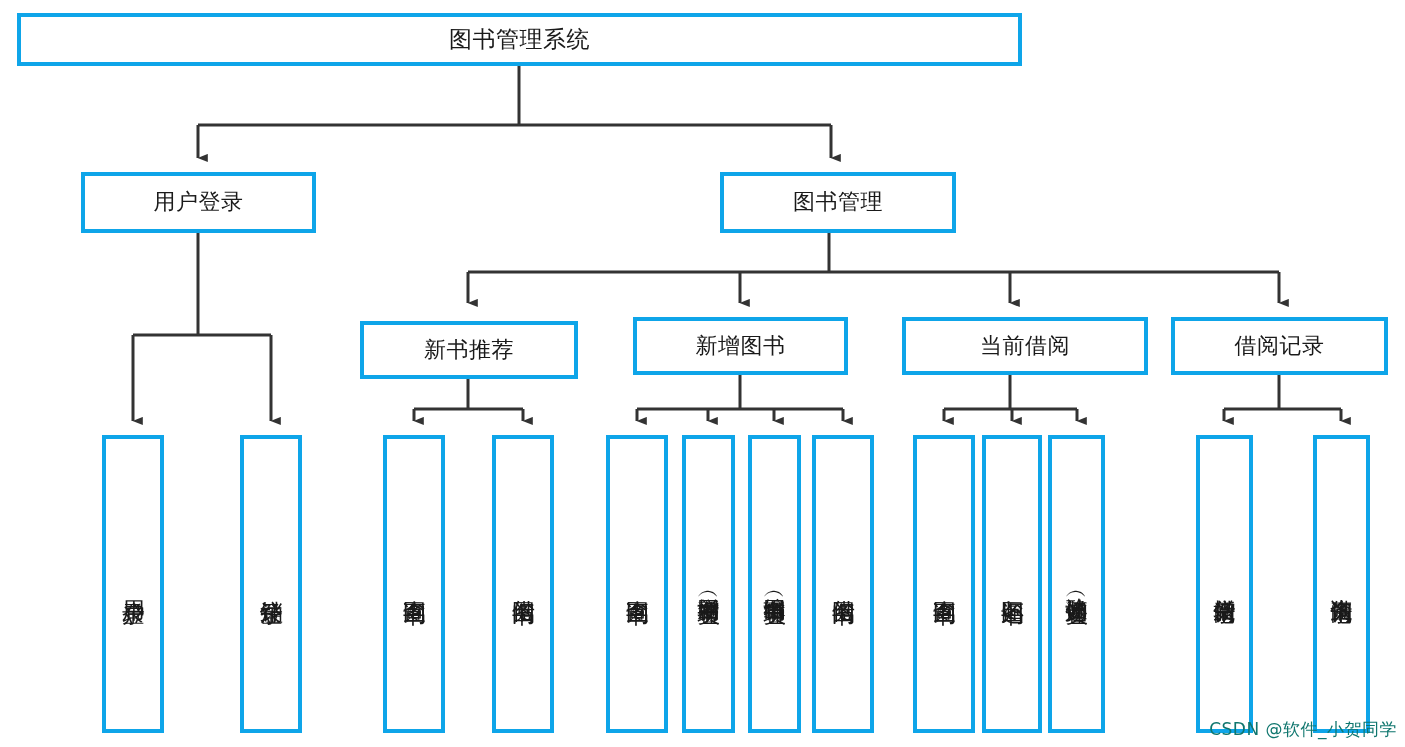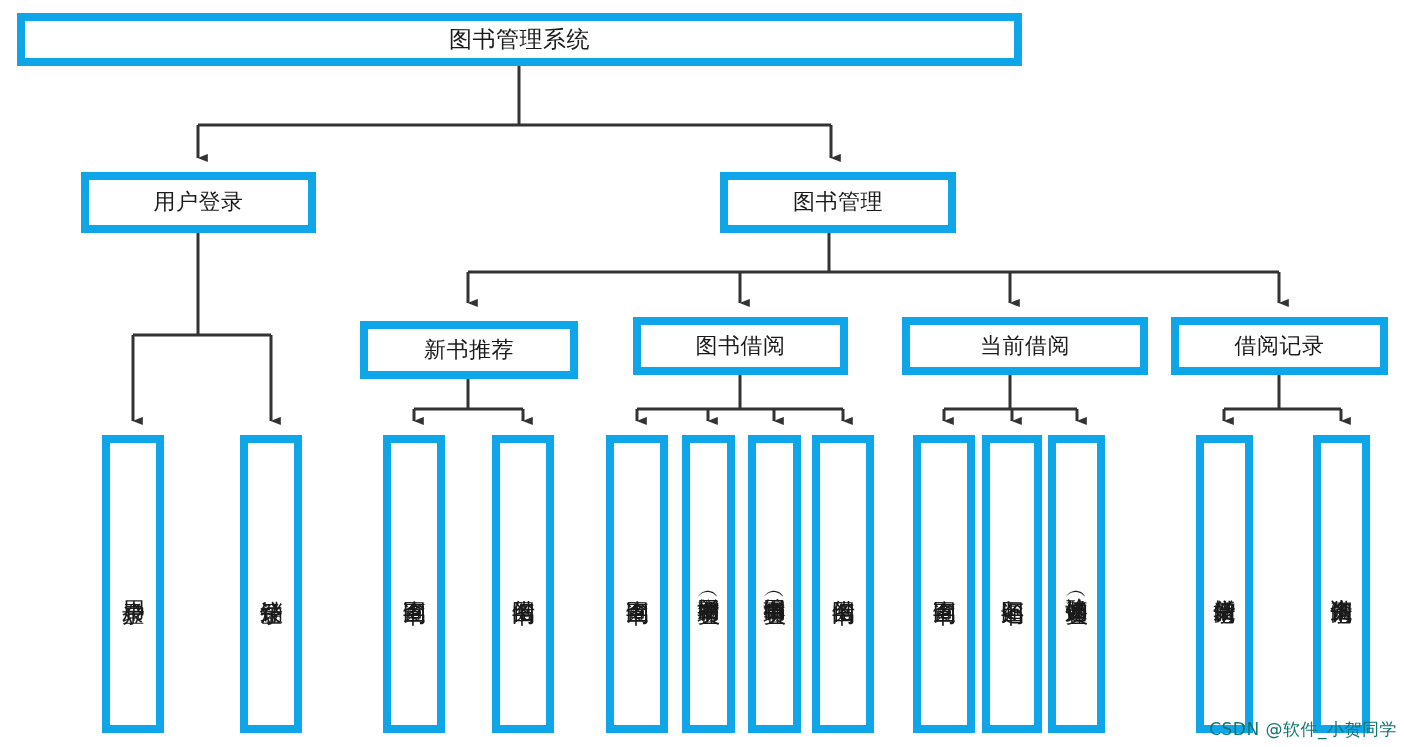--- a/index.html
+++ b/index.html
@@ -30,21 +30,21 @@
     left: 0; top: 0;
     width: 1405px;
     height: 747px;
     z-index: 1;
   }
 
   .node {
     position: absolute;
     box-sizing: border-box;
     background: #ffffff;
-    border: 8px solid #0ea5e9;
+    border: 4px solid #0ea5e9;
     z-index: 2;
     display: flex;
     align-items: center;
     justify-content: center;
     text-align: center;
   }
 
   
   .node.horiz .node-label {
     font-size: 22px;
@@ -172,21 +172,21 @@
 
   <div class="node horiz" style="left:711px; top:172px; width:236px; height:61px;margin-left:9px;">
     <span class="node-label">图书管理</span>
   </div>
 
   <div class="node horiz" style="left:360px; top:321px; width:218px; height:58px;justify-content:center;">
     <span class="node-label">新书推荐</span>
   </div>
 
   <div class="node horiz" style="left:633px; top:317px; width:215px; height:58px;">
-    <span class="node-label">图书借阅</span>
+    <span class="node-label">新增图书</span>
   </div>
 
   <div class="node horiz" style="left:902px; top:317px; width:246px; height:58px;">
     <span class="node-label">当前借阅</span>
   </div>
 
   <div class="node horiz" style="left:1171px; top:317px; width:217px; height:58px;">
     <span class="node-label">借阅记录</span>
   </div>
 

